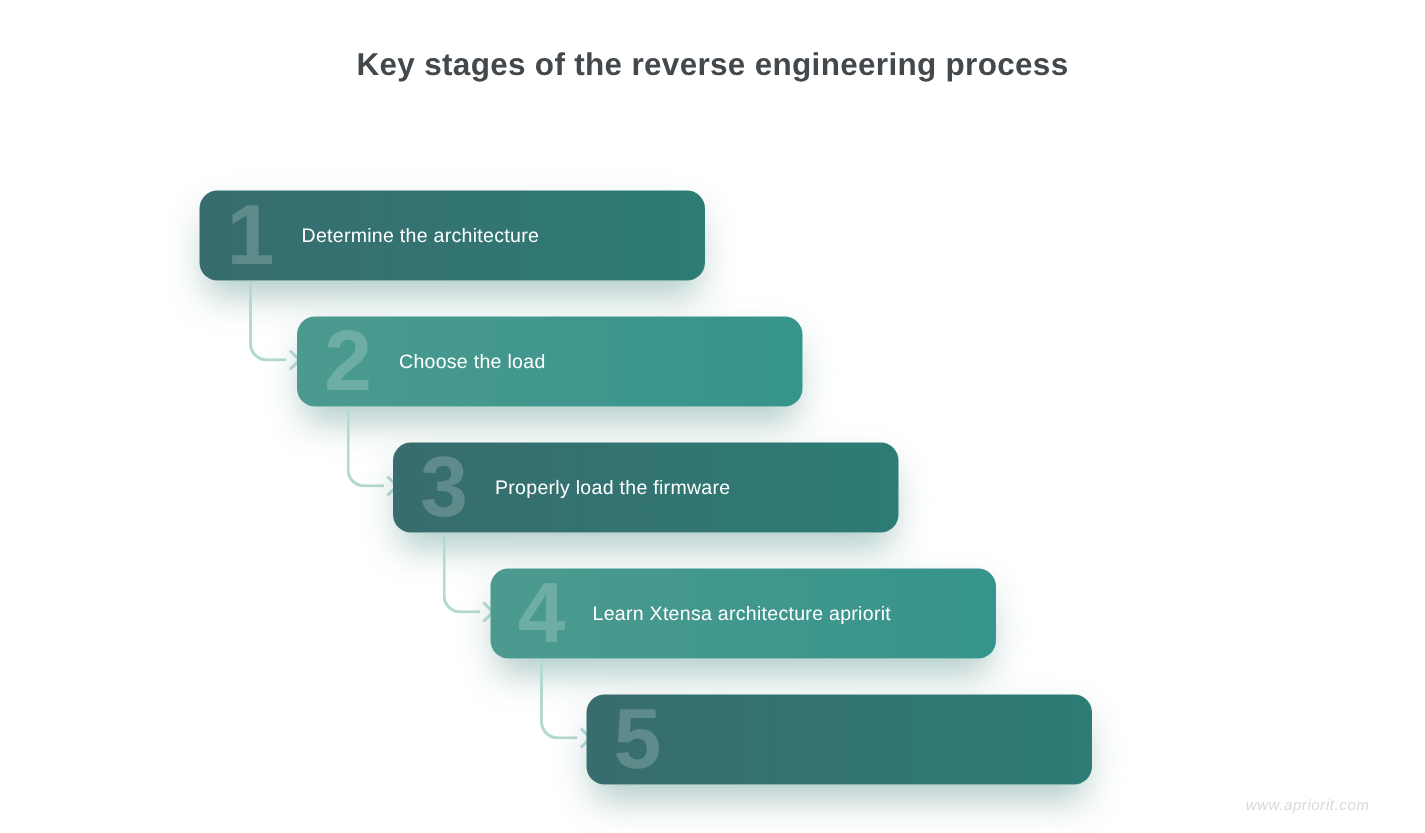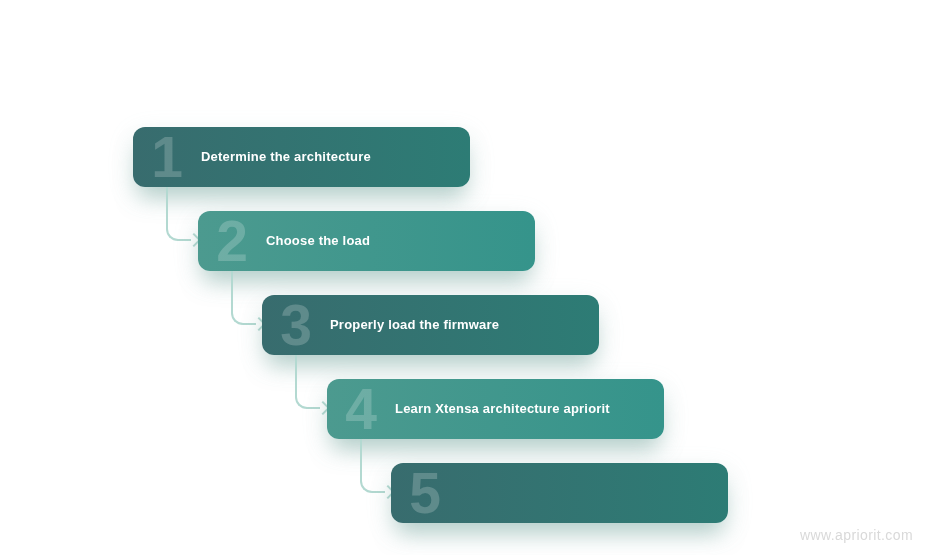--- a/index.html
+++ b/index.html
@@ -37,21 +37,21 @@
   .stage-number {
     position: absolute; left: 12px; top: 0;
     width: 44px; height: 100%;
     display: flex; align-items: center; justify-content: center;
     font-size: 57px; font-weight: 700;
     color: var(--number-color, rgba(255,255,255,0.2));
     user-select: none;
   }
   .stage-label {
     color: #ffffff;
-    font-size: 13px; font-weight: 700;
+    font-size: 13px; font-weight: 400;
     line-height: 18px;
     letter-spacing: 0.2px;
     white-space: pre-line;
   }
   .s1 { left: 133px; top: 127px; }
   .s2 { left: 198px; top: 211px; }
   .s3 { left: 262px; top: 295px; }
   .s4 { left: 327px; top: 379px; }
   .s5 { left: 391px; top: 463px; }
 
@@ -72,31 +72,33 @@
     transform: rotate(45deg);
   }
   .c1 { left: 166px; top: 187px; }
   .c2 { left: 231px; top: 271px; }
   .c3 { left: 295px; top: 355px; }
   .c4 { left: 360px; top: 439px; }
 
   .watermark {
     position: absolute;
     right: 37px; bottom: 12px;
-    font-size: 14px;
+    font-size: 10px;
     color: var(--watermark-color, #d9d9d9);
     letter-spacing: 0.4px;
+    font-style: italic;
   }
 </style>
 </head>
 <body>
 
 <div class="canvas">
 
   <div class="title">
+    <div>Key stages of the reverse engineering process</div>
   </div>
 
   <div class="stage s1 variant-dark">
     <span class="stage-number">1</span>
     <span class="stage-label">Determine the architecture</span>
   </div>
 
   <div class="connector c1"></div>
 
   <div class="stage s2 variant-light">

